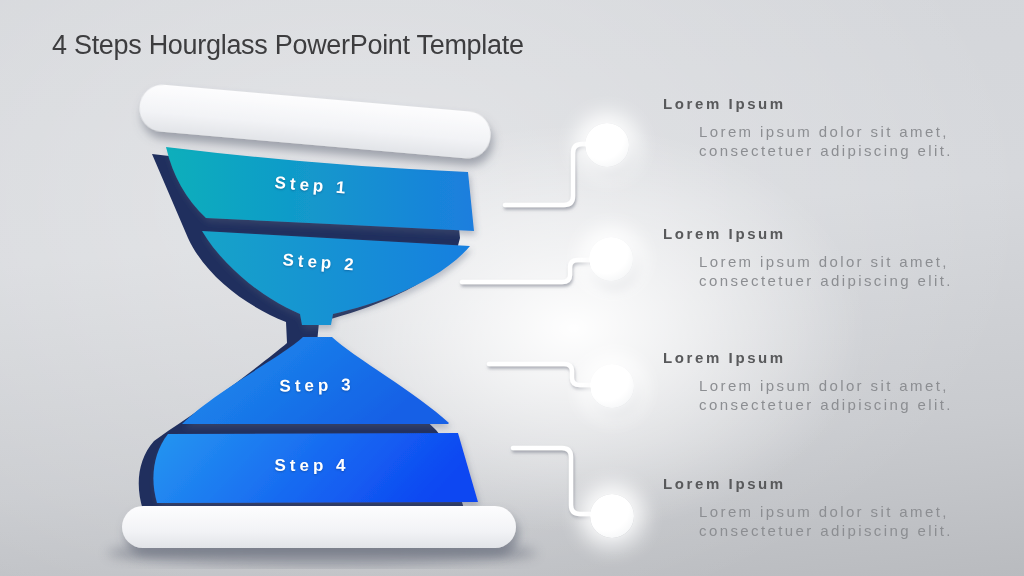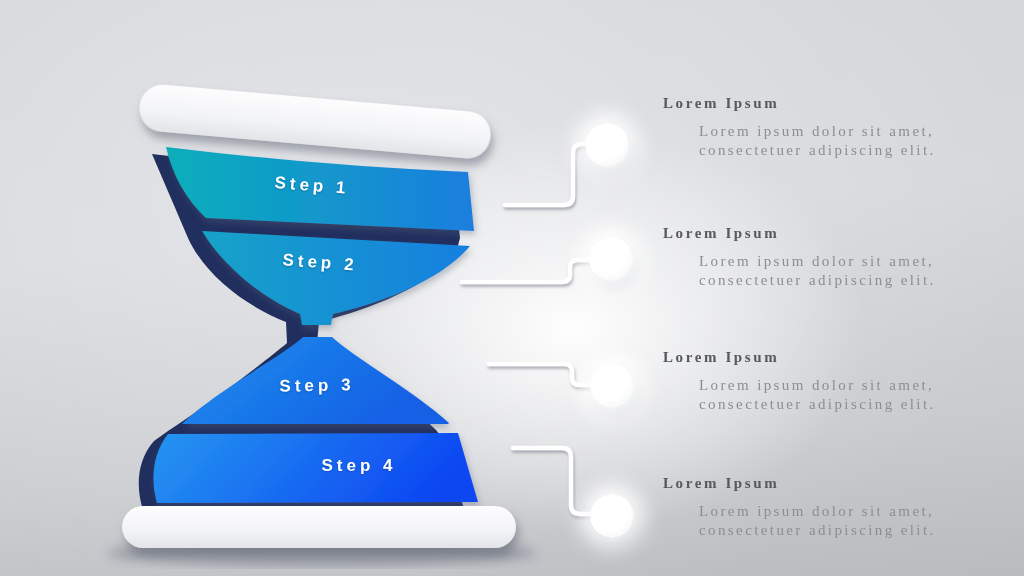--- a/index.html
+++ b/index.html
@@ -27,37 +27,38 @@
     color:#fff;font-weight:bold;font-size:17px;letter-spacing:4px;
     white-space:nowrap;
     text-shadow:0 1px 2px rgba(10,40,90,.35);
     transform-origin:center;
   }
   .node{
     position:absolute;width:44px;height:44px;border-radius:50%;
     background:radial-gradient(circle at 38% 32%, #ffffff 0 55%, #eef0f2 100%);
     box-shadow:0 0 20px 10px rgba(255,255,255,.95), 3px 7px 12px rgba(140,146,158,.45);
   }
-  .item{position:absolute;width:310px;font-family:Liberation Serif, serif;}
+  .item{position:absolute;width:310px;}
   .item-heading{
     font-size:15px;font-weight:bold;letter-spacing:2.6px;
     color:var(--heading_text,#58595b);
     margin-bottom:10px;
   }
   .item-body{
     font-size:15px;letter-spacing:2.4px;line-height:19px;
     color:var(--body_text,#8c8e92);
     margin-left:36px;
   }
 </style>
 </head>
 <body>
 
 <div class="slide">
 
+  <div class="slide-title">4 Steps Hourglass PowerPoint Template</div>
 
   <svg class="art" width="1024" height="576" viewBox="0 0 1024 576">
     <defs>
       <linearGradient id="g1" x1="0" y1="0" x2="1" y2="0">
         <stop offset="0" style="stop-color:var(--teal,#0aafbb)"></stop>
         <stop offset="1" style="stop-color:var(--blue,#1b7ede)"></stop>
       </linearGradient>
       <linearGradient id="g2" x1="0" y1="0" x2="1" y2="0">
         <stop offset="0" style="stop-color:var(--teal2,#14a3c8)"></stop>
         <stop offset="1" style="stop-color:var(--blue2,#177fe0)"></stop>
@@ -118,21 +119,21 @@
       <path d="M 505 205 L 564 205 Q 573 205 573 196 L 573 153 Q 573 144 582 144 L 590 144"></path>
       <path d="M 462 282 L 562 282 Q 570 282 570 275 L 570 267 Q 570 260 578 260 L 592 260"></path>
       <path d="M 489 364 L 564 364 Q 572 364 572 371 L 572 378 Q 572 385 580 385 L 594 385"></path>
       <path d="M 513 448 L 562 448 Q 571 448 571 457 L 571 505 Q 571 514 580 514 L 594 514"></path>
     </g>
   </svg>
 
   <div class="step-label" style="left:312px;top:186px;transform:translate(-50%,-50%) rotate(4.5deg);">Step 1</div>
   <div class="step-label" style="left:320px;top:263px;transform:translate(-50%,-50%) rotate(4deg);">Step 2</div>
   <div class="step-label" style="left:317px;top:386px;transform:translate(-50%,-50%) rotate(-1deg);">Step 3</div>
-  <div class="step-label" style="left:312px;top:466px;transform:translate(-50%,-50%);margin-left:47px;">Step 4</div>
+  <div class="step-label" style="left:312px;top:466px;transform:translate(-50%,-50%);">Step 4</div>
 
   <div class="node" style="left:585px;top:123px;"></div>
   <div class="node" style="left:589px;top:237px;"></div>
   <div class="node" style="left:590px;top:364px;"></div>
   <div class="node" style="left:590px;top:494px;"></div>
 
   <div class="item" style="left:663px;top:95px;">
     <div class="item-heading">Lorem Ipsum</div>
     <div class="item-body">Lorem ipsum dolor sit amet, consectetuer adipiscing elit.</div>
   </div>

